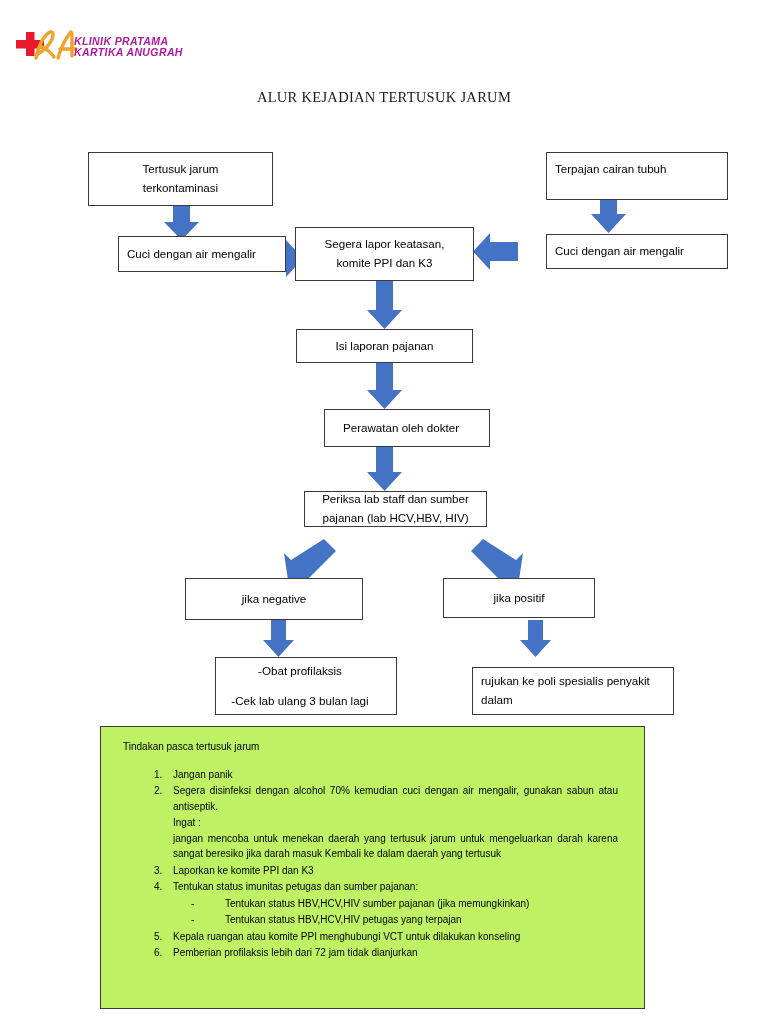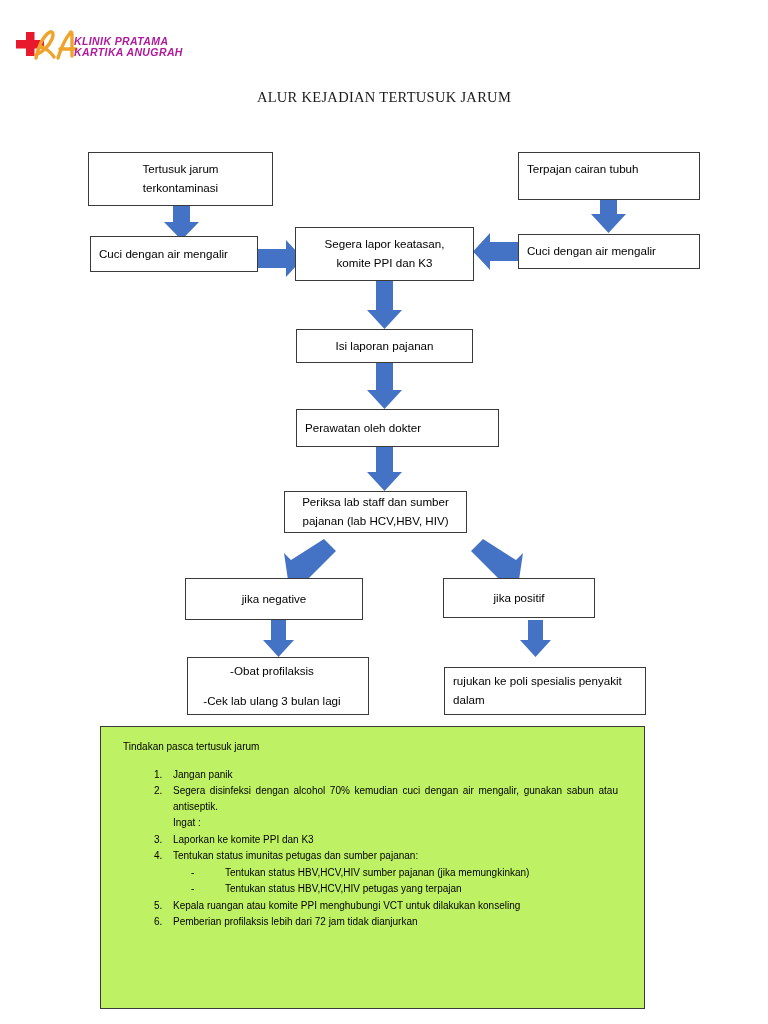--- a/index.html
+++ b/index.html
@@ -56,21 +56,21 @@
     font-size: 11.6px;
     line-height: 1.62;
     color: #000000;
     display: flex;
     flex-direction: column;
     justify-content: center;
     z-index: 3;
   }
   .node .ln { display: block; }
   .node.center-txt { text-align: center; }
-  .node.left-txt { text-align: left; padding-left: 8px; padding-right: 20px; }
+  .node.left-txt { text-align: left; padding-left: 8px; padding-right: 20px; margin-left: 28px; }
 
   
   .panel {
     position: absolute;
     left: 100px;
     top: 726px;
     width: 545px;
     height: 283px;
     box-sizing: border-box;
     border: 1.3px solid #3a3a3a;
@@ -182,25 +182,25 @@
 </div>
 
 <div class="node left-txt" style="left:518px; top:234px; width:182px; height:35px;">
   <span class="ln">Cuci dengan air mengalir</span>
 </div>
 
 <div class="node center-txt" style="left:296px; top:329px; width:177px; height:34px;">
   <span class="ln">Isi laporan pajanan</span>
 </div>
 
-<div class="node left-txt" style="left:296px; top:409px; width:203px; height:38px;">
+<div class="node left-txt" style="left:296px; top:409px; width:166px; height:38px;text-align:center;">
   <span class="ln">Perawatan oleh dokter</span>
 </div>
 
-<div class="node center-txt" style="left:284px; top:491px; width:183px; height:42px;">
+<div class="node center-txt" style="left:304px; top:491px; width:183px; height:36px;">
   <span class="ln">Periksa lab staff dan sumber</span>
   <span class="ln">pajanan (lab HCV,HBV, HIV)</span>
 </div>
 
 <div class="node center-txt" style="left:185px; top:578px; width:178px; height:42px;">
   <span class="ln">jika negative</span>
 </div>
 
 <div class="node center-txt" style="left:443px; top:578px; width:152px; height:40px;">
   <span class="ln">jika positif</span>
@@ -218,20 +218,21 @@
 
 <div class="panel">
   <div class="panel-head">Tindakan pasca tertusuk jarum</div>
   <ol class="steps">
     <li>
       <span class="body">Jangan panik</span>
     </li>
     <li class="justify">
       <span class="body plain-block">Segera disinfeksi dengan alcohol 70% kemudian cuci dengan air mengalir, gunakan sabun atau antiseptik.</span>
       <span class="bold-note">Ingat :</span>
+      <span class="plain-block">jangan mencoba untuk menekan daerah yang tertusuk jarum untuk mengeluarkan darah karena sangat beresiko jika darah masuk Kembali ke dalam daerah yang tertusuk</span>
     </li>
     <li>
       <span class="body">Laporkan ke komite PPI dan K3</span>
     </li>
     <li>
       <span class="body">Tentukan status imunitas petugas dan sumber pajanan:</span>
       <ul class="dashes">
         <li>
           <span class="dash">-</span>
           <span>Tentukan status HBV,HCV,HIV sumber pajanan (jika memungkinkan)</span>

